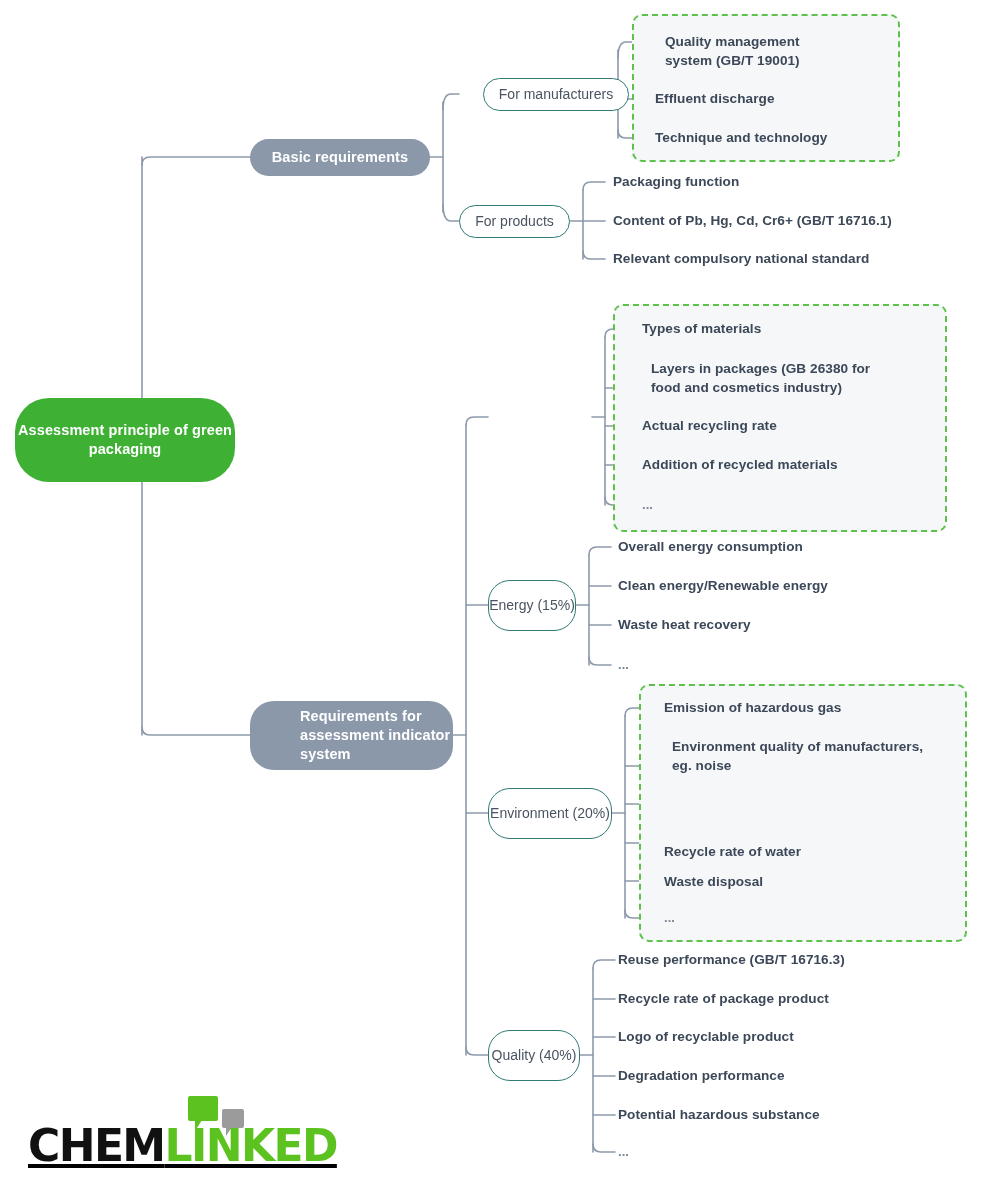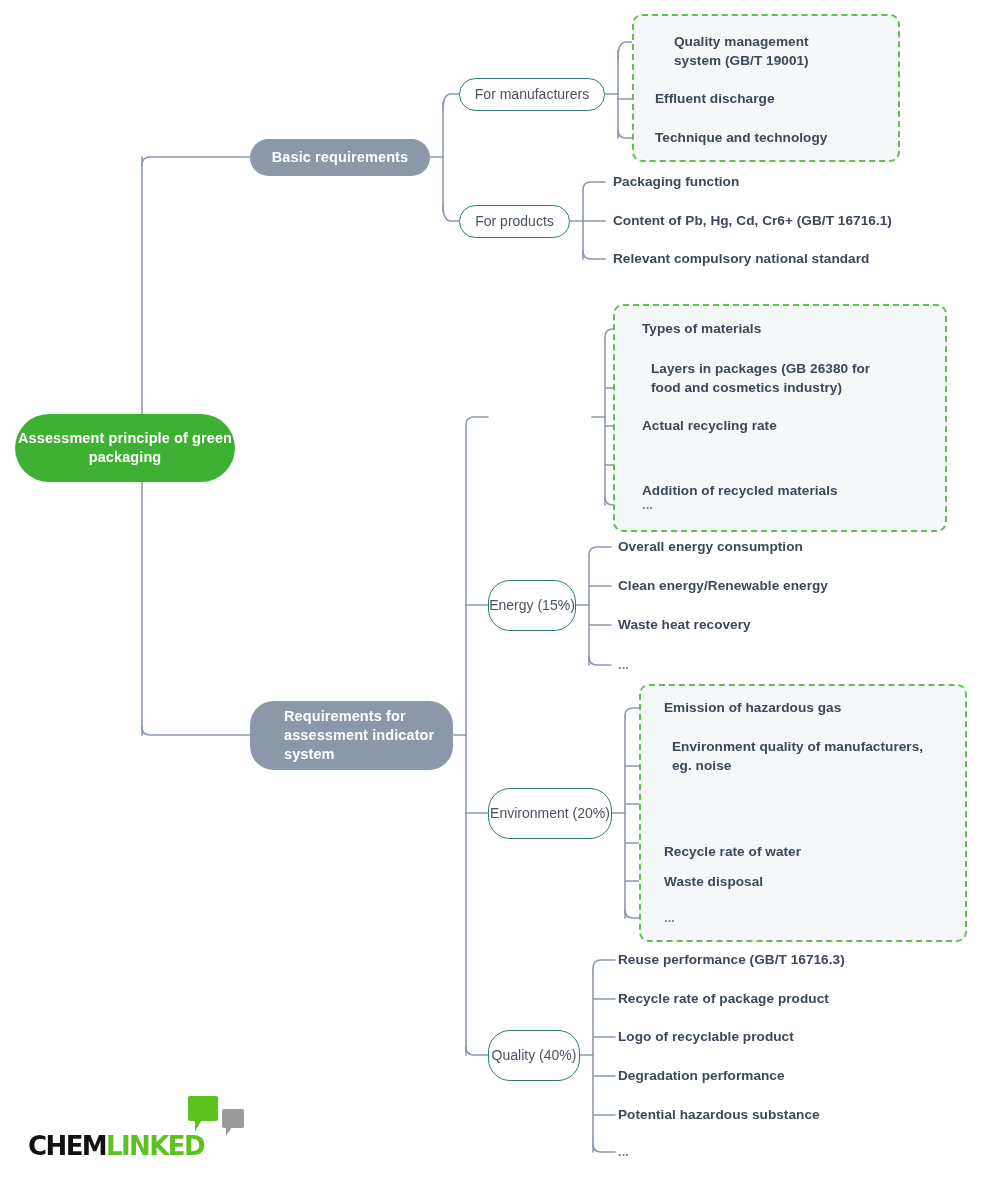--- a/index.html
+++ b/index.html
@@ -50,21 +50,21 @@
     border-radius:24px;
     color:#ffffff;
     font-weight:bold;
     font-size:14.5px;
     line-height:19px;
     letter-spacing:.1px;
   }
   .node.branch.left-align{
     justify-content:flex-start;
     text-align:left;
-    padding-left:34px;
+    padding-left:50px;
   }
   .node.sub{
     background:#ffffff;
     border:1.6px solid #2f7a75;
     border-radius:22px;
     color:#4a5461;
     font-weight:normal;
     font-size:14px;
     line-height:18.5px;
   }
@@ -90,24 +90,25 @@
     top:1096px;
     width:215px;
     height:72px;
   }
   .logo-word{
     position:absolute;
     left:0;
     top:30px;
     font-family:"DejaVu Sans","Liberation Sans",sans-serif;
     font-weight:bold;
-    font-size:26px;
+    font-size:44px;
     letter-spacing:-1.6px;
     line-height:40px;
     white-space:nowrap;
+    text-decoration:underline;
   }
   .logo-chem{color:#111111;}
   .logo-linked{color:#5cc21f;}
   .bubble{position:absolute;}
   .bubble-green{
     left:160px;top:0px;width:30px;height:25px;
     background:#5cc21f;border-radius:2px;
   }
   .bubble-green:after{
     content:"";position:absolute;left:7px;top:24px;
@@ -196,58 +197,58 @@
       <path d="M593 1144 Q593 1152 601 1152 L615 1152"></path>
     </g>
   </svg>
 
   <div class="dashbox" style="left:632px;top:14px;width:268px;height:148px;"></div>
 
   <div class="dashbox" style="left:613px;top:304px;width:334px;height:228px;"></div>
 
   <div class="dashbox" style="left:639px;top:684px;width:328px;height:258px;"></div>
 
-  <div class="node root" style="left:15px;top:414px;width:220px;height:68px;">Assessment
+  <div class="node root" style="left:15px;top:398px;width:220px;height:84px;">Assessment
 principle of green
 packaging</div>
 
   <div class="node branch" style="left:250px;top:139px;width:180px;height:37px;">Basic requirements</div>
 
   <div class="node branch left-align" style="left:250px;top:701px;width:203px;height:69px;">Requirements for
 assessment
 indicator system</div>
 
-  <div class="node sub" style="left:459px;top:78px;width:146px;height:33px;">For manufacturers</div>
+  <div class="node sub" style="left:483px;top:78px;width:146px;height:33px;">For manufacturers</div>
 
   <div class="node sub" style="left:459px;top:205px;width:111px;height:33px;">For products</div>
 
 
   <div class="node sub" style="left:488px;top:580px;width:88px;height:51px;">Energy
 (15%)</div>
 
   <div class="node sub" style="left:488px;top:788px;width:124px;height:51px;">Environment
 (20%)</div>
 
   <div class="node sub" style="left:488px;top:1030px;width:92px;height:51px;">Quality
 (40%)</div>
 
-  <div class="leaf" style="left:665px;top:32px;width:230px;margin-left:9px;">Quality management
+  <div class="leaf" style="left:665px;top:32px;width:230px;">Quality management
 system (GB/T 19001)</div>
   <div class="leaf" style="left:655px;top:89px;width:230px;">Effluent discharge</div>
   <div class="leaf" style="left:655px;top:128px;width:240px;">Technique and technology</div>
 
   <div class="leaf" style="left:613px;top:172px;width:260px;">Packaging function</div>
   <div class="leaf" style="left:613px;top:211px;width:320px;">Content of Pb, Hg, Cd, Cr6+ (GB/T 16716.1)</div>
   <div class="leaf" style="left:613px;top:249px;width:320px;">Relevant compulsory national standard</div>
 
   <div class="leaf" style="left:642px;top:319px;width:260px;">Types of materials</div>
   <div class="leaf" style="left:651px;top:359px;width:270px;">Layers in packages (GB 26380 for
 food and cosmetics industry)</div>
   <div class="leaf" style="left:642px;top:416px;width:260px;">Actual recycling rate</div>
-  <div class="leaf" style="left:642px;top:455px;width:280px;margin-top:26px;">Addition of recycled materials</div>
+  <div class="leaf" style="left:642px;top:455px;width:280px;">Addition of recycled materials</div>
   <div class="leaf ellipsis" style="left:642px;top:495px;width:60px;">...</div>
 
   <div class="leaf" style="left:618px;top:537px;width:280px;">Overall energy consumption</div>
   <div class="leaf" style="left:618px;top:615px;width:280px;">Waste heat recovery</div>
   <div class="leaf" style="left:618px;top:576px;width:290px;">Clean energy/Renewable energy</div>
   <div class="leaf ellipsis" style="left:618px;top:655px;width:60px;">...</div>
 
   <div class="leaf" style="left:664px;top:698px;width:280px;">Emission of hazardous gas</div>
   <div class="leaf" style="left:672px;top:737px;width:290px;">Environment quality of manufacturers,
 eg. noise</div>

